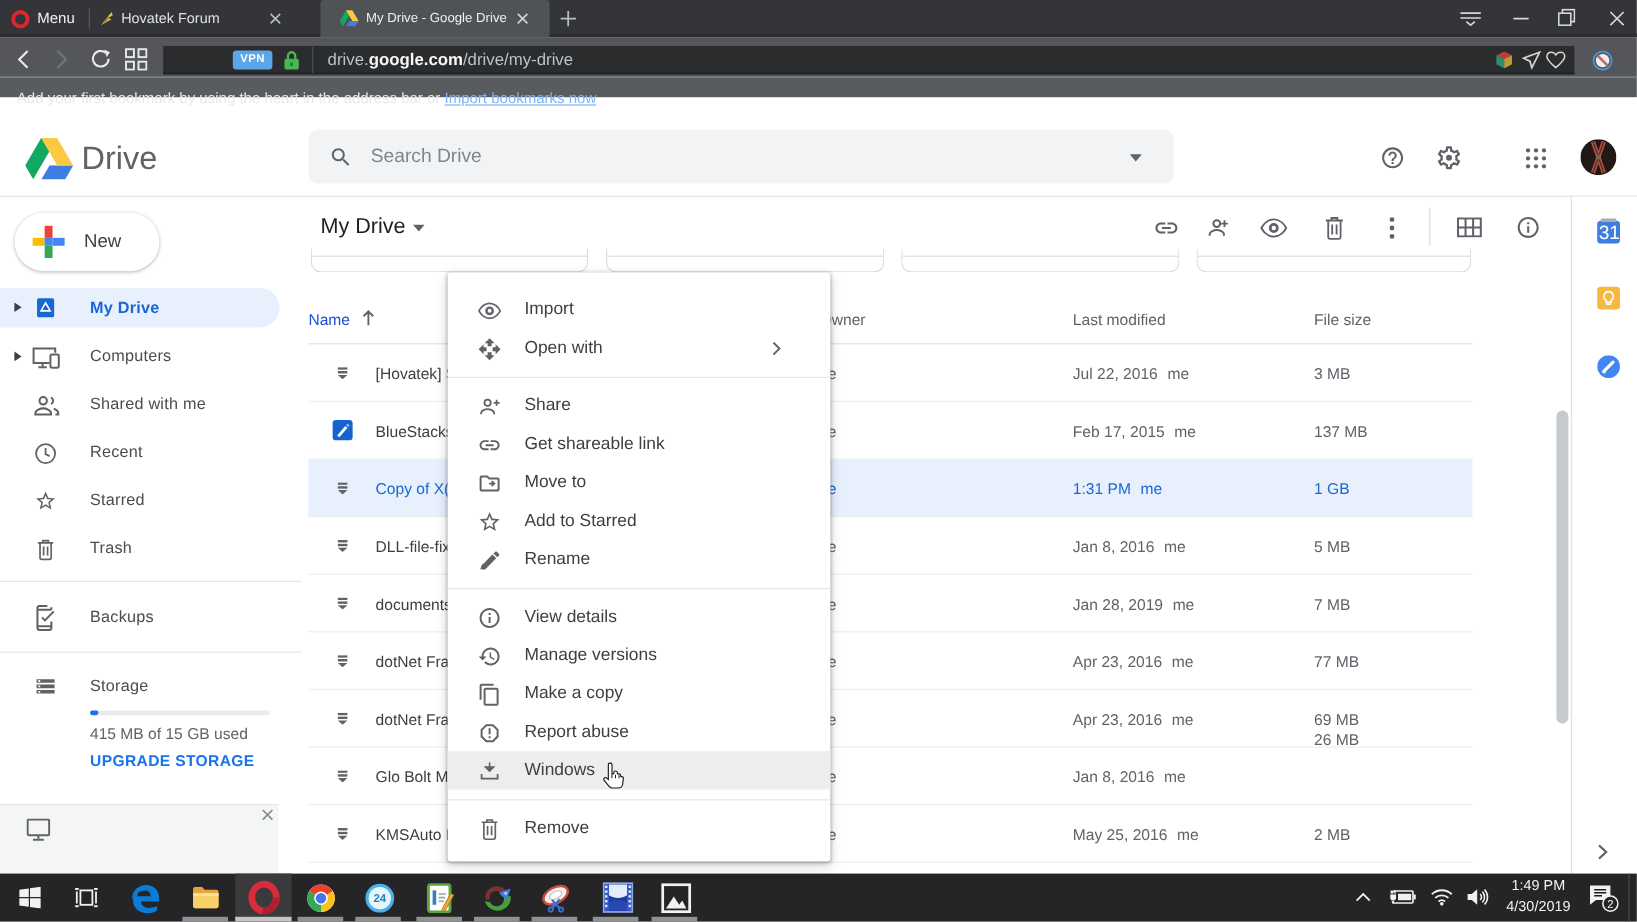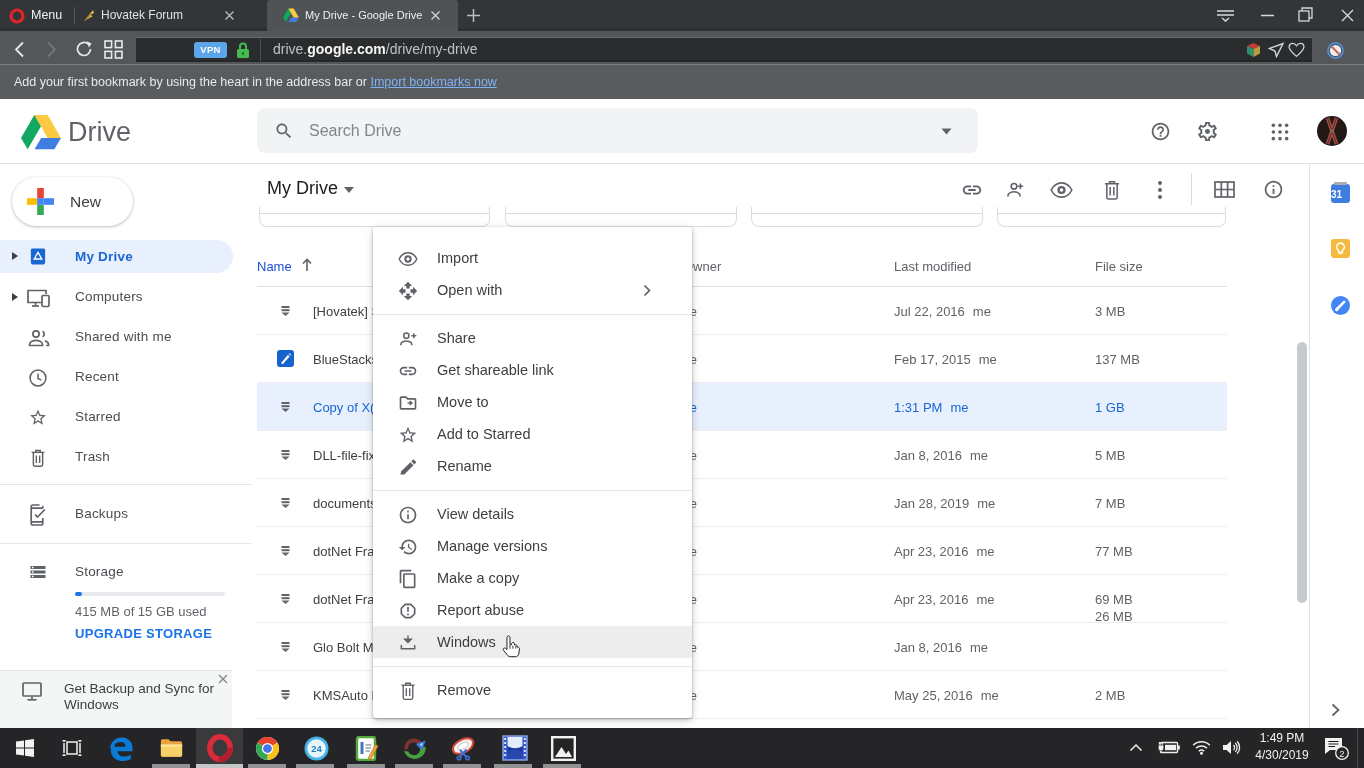--- a/index.html
+++ b/index.html
@@ -2,21 +2,21 @@
 <html><head>
 <meta charset="utf-8">
 <style>
 *{margin:0;padding:0;box-sizing:border-box}
 html,body{width:1364px;height:768px;overflow:hidden;background:#fff;font-family:"Liberation Sans",sans-serif;-webkit-font-smoothing:antialiased}
 .a{position:absolute}
 #s{position:absolute;top:0;left:0;width:1364px;height:768px}
 
 #tabbar{left:0;top:0;width:1364px;height:31px;background:#333538}
 #navrow{left:0;top:31px;width:1364px;height:33px;background:#54565a}
-#bookbar{left:0;top:64px;width:1364px;height:44px;background:#595c5e;border-top:1px solid #7c7f81;color:#e7e9ea;font-size:12.5px;line-height:34px}
+#bookbar{left:0;top:64px;width:1364px;height:17px;background:#595c5e;border-top:1px solid #7c7f81;color:#e7e9ea;font-size:12.5px;line-height:34px}
 #bookbar a{color:#7fb1f5;text-decoration:underline}
 .tab{top:0;height:31px;font-size:12px;color:#dfe1e2;line-height:31px}
 #tab2{left:267px;top:0;width:191px;height:31px;background:#505356;border-radius:3px 3px 0 0}
 .tclose{top:9px;width:13px;height:13px}
 #afield{left:136px;top:37px;width:1176px;height:25px;background:#2a2c2e;border-top:1px solid #6a6d6f;border-bottom:2px solid #242628}
 .navic{top:39px;color:#d6d8da}
 
 #dhead{left:0;top:99px;width:1364px;height:65px;background:#fff;border-bottom:1px solid #dfe1e4}
 #search{left:257px;top:108px;width:721px;height:45px;background:#f1f3f4;border-radius:8px}
 
@@ -283,21 +283,20 @@
 <div class="a" style="left:75px;top:626px;font-size:13px;font-weight:bold;color:#1a73e8;letter-spacing:.3px">UPGRADE STORAGE</div>
 
 <div class="a" style="left:0;top:670px;width:232px;height:58px;background:#f4f5f5;border-top:1px solid #e4e6e9"></div>
 <svg class="a" style="left:22px;top:682px" width="20" height="19" viewBox="0 0 20 19">
       <g fill="none" stroke="#5f6368" stroke-width="1.7">
         <rect x="1" y="1" width="18" height="13" rx="1"></rect>
         <path d="M10 14.5 V17"></path>
         <path d="M5.5 17.8 H14.5"></path>
       </g>
     </svg>
-<div class="a" style="left:64px;top:681px;font-size:13.5px;color:#3c4043;line-height:16px">Get Backup and Sync for<br>Windows</div>
 <svg class="a" style="left:218px;top:674px" width="10" height="10" viewBox="0 0 10 10">
       <path d="M1 1 L9 9 M9 1 L1 9" stroke="#80868b" stroke-width="1.3"></path>
     </svg>
 
 <div class="a" style="left:267px;top:178px;font-size:18px;color:#202124">My Drive</div>
 <svg class="a" style="left:344px;top:187px" width="10" height="6" viewBox="0 0 10 6">
       <path d="M0 0 L10 0 L5 6 Z" fill="#5f6368"></path>
     </svg>
 
 <svg class="a" style="left:961px;top:179px" width="22" height="22" viewBox="0 0 24 24">
@@ -472,21 +471,21 @@
         <rect x="0.5" y="3.2" width="8" height="2"></rect>
         <path d="M0.5 6.4 L8.5 6.4 L4.5 10 Z"></path>
       </g>
     </svg>
 <div class="a cellname" style="left:313px;top:688px">KMSAuto Net 2016</div>
 <div class="a cell" style="left:679px;top:688px">me</div>
 <div class="a cell" style="left:894px;top:688px">May 25, 2016<span style="margin-left:8px">me</span></div>
 <div class="a cell" style="left:1095px;top:688px">2 MB</div>
 
 <div class="a" id="rpanel"></div>
-<div class="a" style="left:1331px;top:184px;width:19px;height:19px;background:#3f7de0;border-radius:3px;color:#fff;font-size:10px;font-weight:bold;text-align:left;line-height:21px">31</div>
+<div class="a" style="left:1331px;top:184px;width:19px;height:19px;background:#3f7de0;border-radius:3px;color:#fff;font-size:16px;font-weight:normal;text-align:right;line-height:21px">31</div>
     <div class="a" style="left:1334px;top:182px;width:13px;height:3px;background:#a9adb2;border-radius:1px"></div>
 <div class="a" style="left:1331px;top:239px;width:19px;height:19px;background:#f5b940;border-radius:3px"></div>
 <svg class="a" style="left:1335px;top:242px" width="11" height="13" viewBox="0 0 11 13">
       <path d="M5.5 1 a4 4 0 0 1 2 7.4 V10 h-4 V8.4 A4 4 0 0 1 5.5 1 Z" fill="none" stroke="#fff" stroke-width="1.3"></path>
       <path d="M3.5 11.5 h4" stroke="#fff" stroke-width="1.2"></path>
     </svg>
 <svg class="a" style="left:1331px;top:296px" width="19" height="19" viewBox="0 0 19 19">
       <circle cx="9.5" cy="9.5" r="9.5" fill="#4285f4"></circle>
       <path d="M5.5 13.5 L13.2 5.8" stroke="#fff" stroke-width="2.6" stroke-linecap="round"></path>
       <circle cx="5.8" cy="13.8" r="1.5" fill="#fff"></circle>

